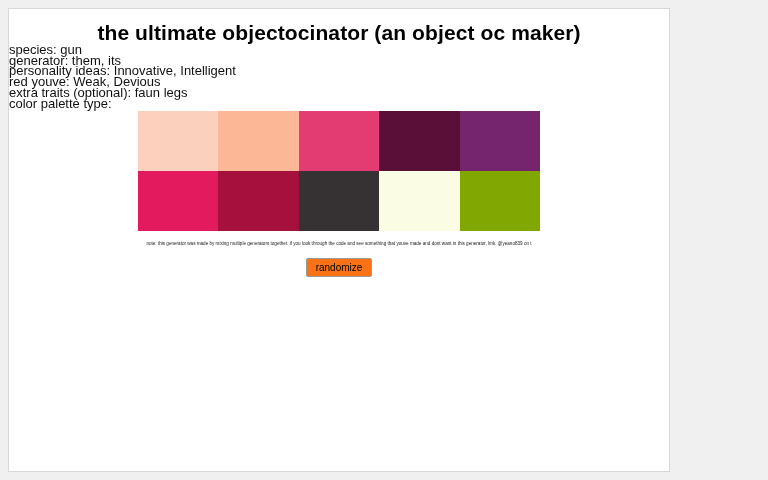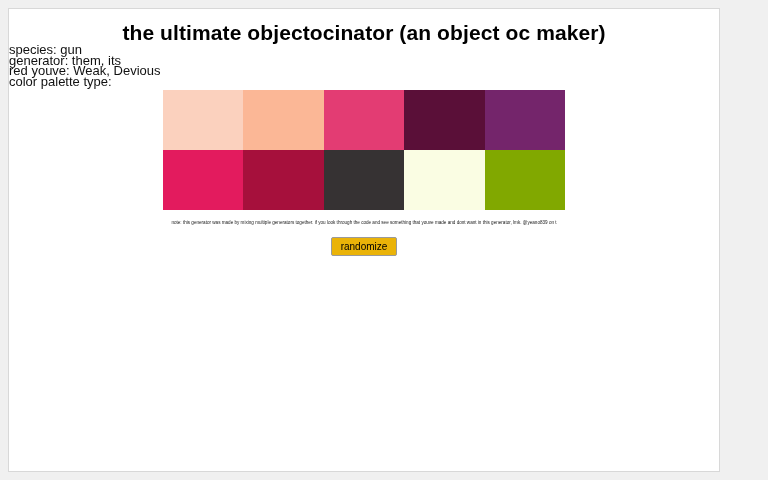--- a/index.html
+++ b/index.html
@@ -11,21 +11,21 @@
     width: 768px;
     height: 480px;
     background: #f0f0f0;
     font-family: "Liberation Sans", sans-serif;
     overflow: hidden;
   }
   #page {
     position: absolute;
     left: 8px;
     top: 8px;
-    width: 712px;
+    width: 662px;
     height: 464px;
     background: #ffffff;
     border: 1px solid #d8d8d8;
     box-sizing: border-box;
     overflow: hidden;
   }
   #page-title {
     margin: 0;
     padding-top: 12px;
     text-align: center;
@@ -65,38 +65,40 @@
     white-space: nowrap;
   }
   #randomize-wrap {
     margin-top: 10px;
     text-align: center;
   }
   #randomize-button {
     font-family: "Liberation Sans", sans-serif;
     font-size: 10px;
     color: #000000;
-    background: #eab308;
+    background: #f97316;
     border: 1px solid #9a9a9a;
     border-radius: 2px;
     padding: 3px 9px;
     cursor: pointer;
   }
 </style>
 </head>
 <body>
 
 <div id="page">
 
   <h1 id="page-title">the ultimate objectocinator (an object oc maker)</h1>
 
   <div id="traits">
     <span class="trait-line">species: gun</span>
     <span class="trait-line">generator: them, its</span>
+    <span class="trait-line">personality ideas: Innovative, Intelligent</span>
     <span class="trait-line">red youve: Weak, Devious</span>
+    <span class="trait-line">extra traits (optional): faun legs</span>
     <span class="trait-line">color palette type:</span>
   </div>
 
   <div id="palette">
     <div class="palette-row">
       <div class="swatch" style="background-color: rgb(251, 209, 190);"></div>
       <div class="swatch" style="background-color: rgb(251, 183, 150);"></div>
       <div class="swatch" style="background-color: rgb(227, 60, 115);"></div>
       <div class="swatch" style="background-color: rgb(90, 15, 56);"></div>
       <div class="swatch" style="background-color: rgb(116, 37, 107);"></div>

